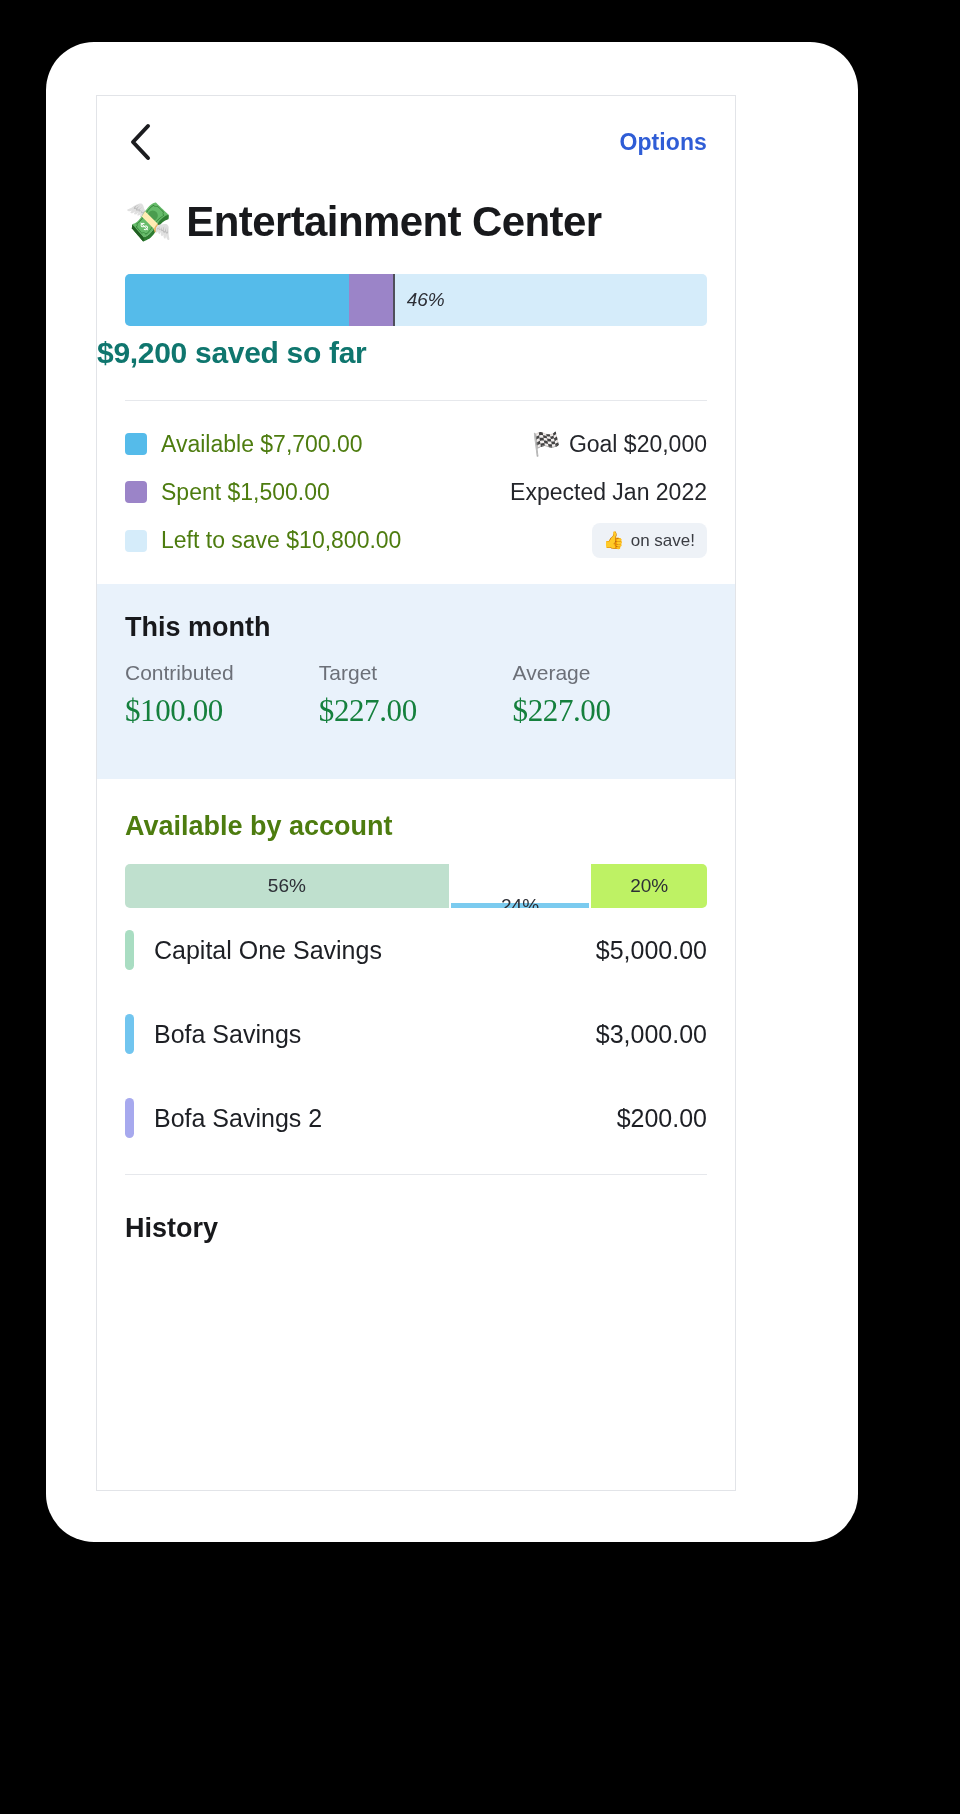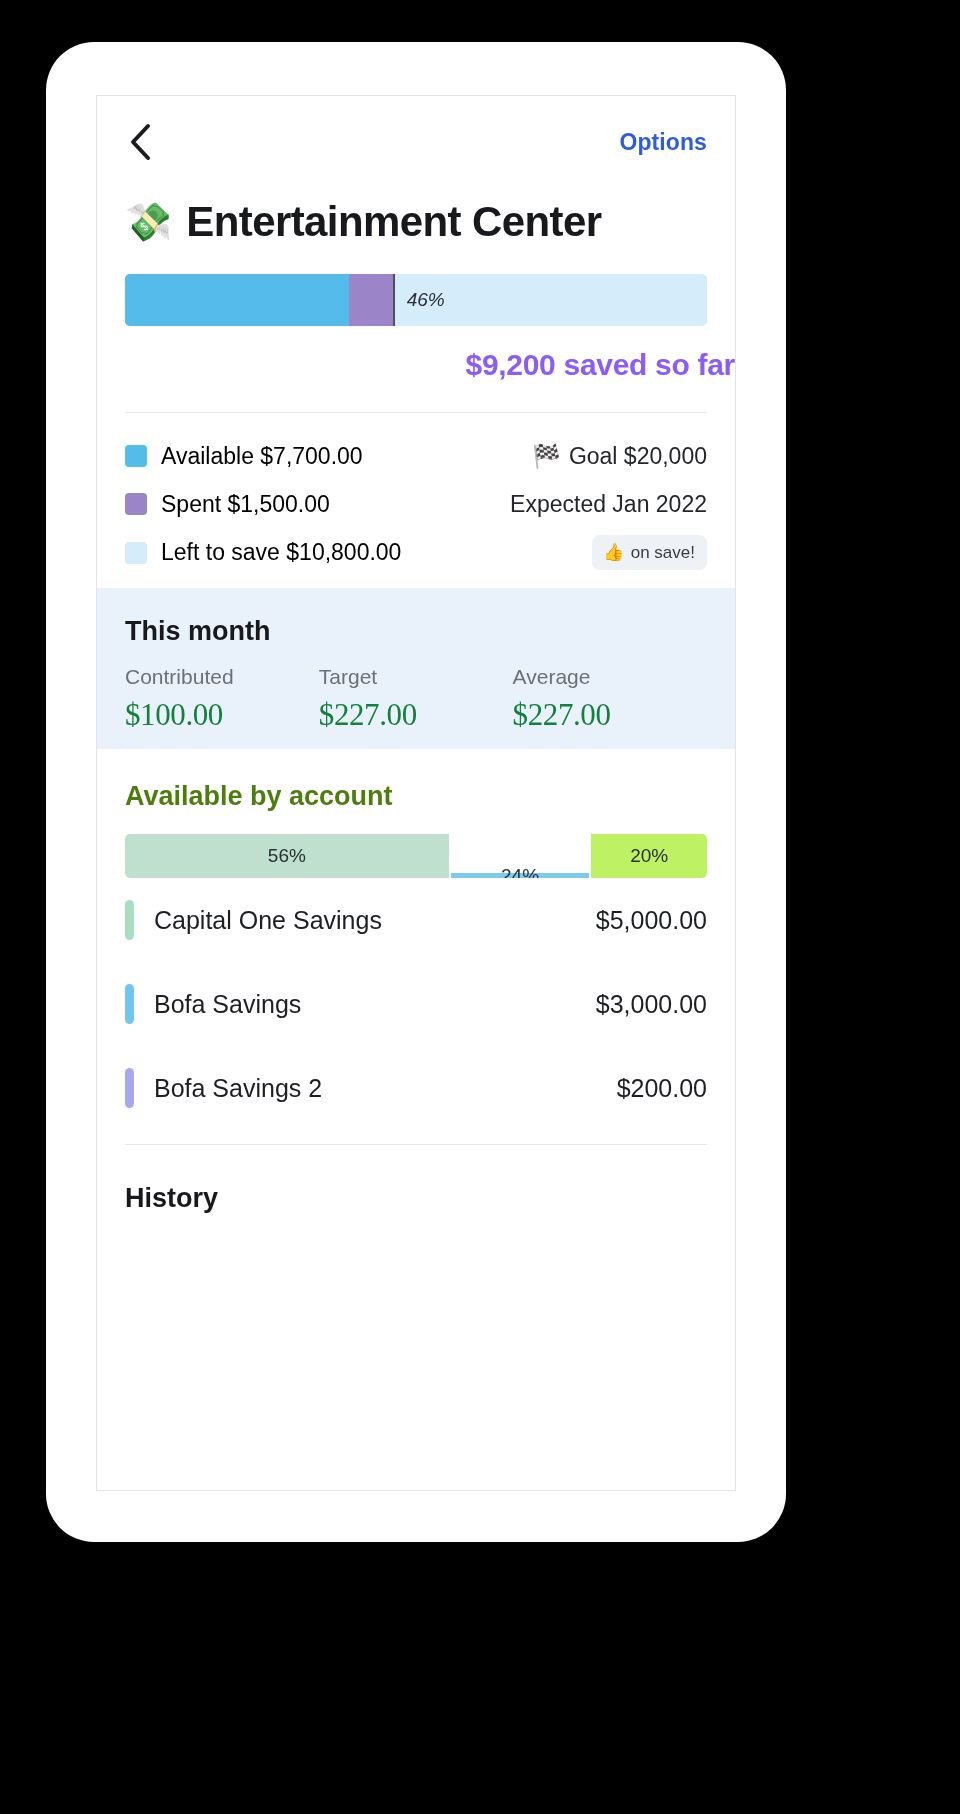--- a/index.html
+++ b/index.html
@@ -6,21 +6,21 @@
   html, body {
     width: 960px;
     height: 1814px;
     background: #000000;
     font-family: "Liberation Sans", sans-serif;
   }
   .phone-frame {
     position: absolute;
     left: 46px;
     top: 42px;
-    width: 740px;
+    width: 812px;
     height: 1500px;
     background: #ffffff;
     border-radius: 48px;
   }
   .screen {
     position: absolute;
     left: 50px;
     top: 53px;
     width: 640px;
     height: 1396px;
@@ -89,25 +89,25 @@
   }
   .progress-pct {
     position: absolute;
     left: 0; top: 0; bottom: 0;
     display: flex;
     align-items: center;
     font-size: 19px;
     color: #2d2f36;
   }
   .saved-line {
-    text-align: right;
+    text-align: left;
     font-size: 30px;
     font-weight: 700;
-    color: #8b5cf6;
-    margin-top: 22px;
+    color: #0f766e;
+    margin-top: 10px;
     letter-spacing: -0.3px;
   }
   .divider {
     height: 1px;
     background: #e6e8ec;
     margin: 30px 28px 0 28px;
   }
   
   .legend {
     padding: 26px 28px 0 28px;
@@ -117,21 +117,21 @@
     align-items: center;
     justify-content: space-between;
     margin-bottom: 14px;
     min-height: 34px;
   }
   .legend-left {
     display: flex;
     align-items: center;
     gap: 14px;
     font-size: 23px;
-    color: #000000;
+    color: #4d7c0f;
   }
   .swatch {
     width: 22px;
     height: 22px;
     border-radius: 4px;
     flex: none;
   }
   .legend-right {
     font-size: 23px;
     color: #24262b;
@@ -144,23 +144,23 @@
     border-radius: 8px;
     padding: 7px 12px;
     font-size: 17px;
     color: #3a3c42;
     display: inline-flex;
     align-items: center;
     gap: 6px;
   }
   
   .month-panel {
-    margin-top: 18px;
+    margin-top: 26px;
     background: #e9f2fb;
-    padding: 28px 28px 16px 28px;
+    padding: 28px 28px 50px 28px;
   }
   .month-title {
     font-size: 27px;
     font-weight: 700;
     color: #18191c;
     margin-bottom: 18px;
   }
   .month-stats {
     display: flex;
   }

